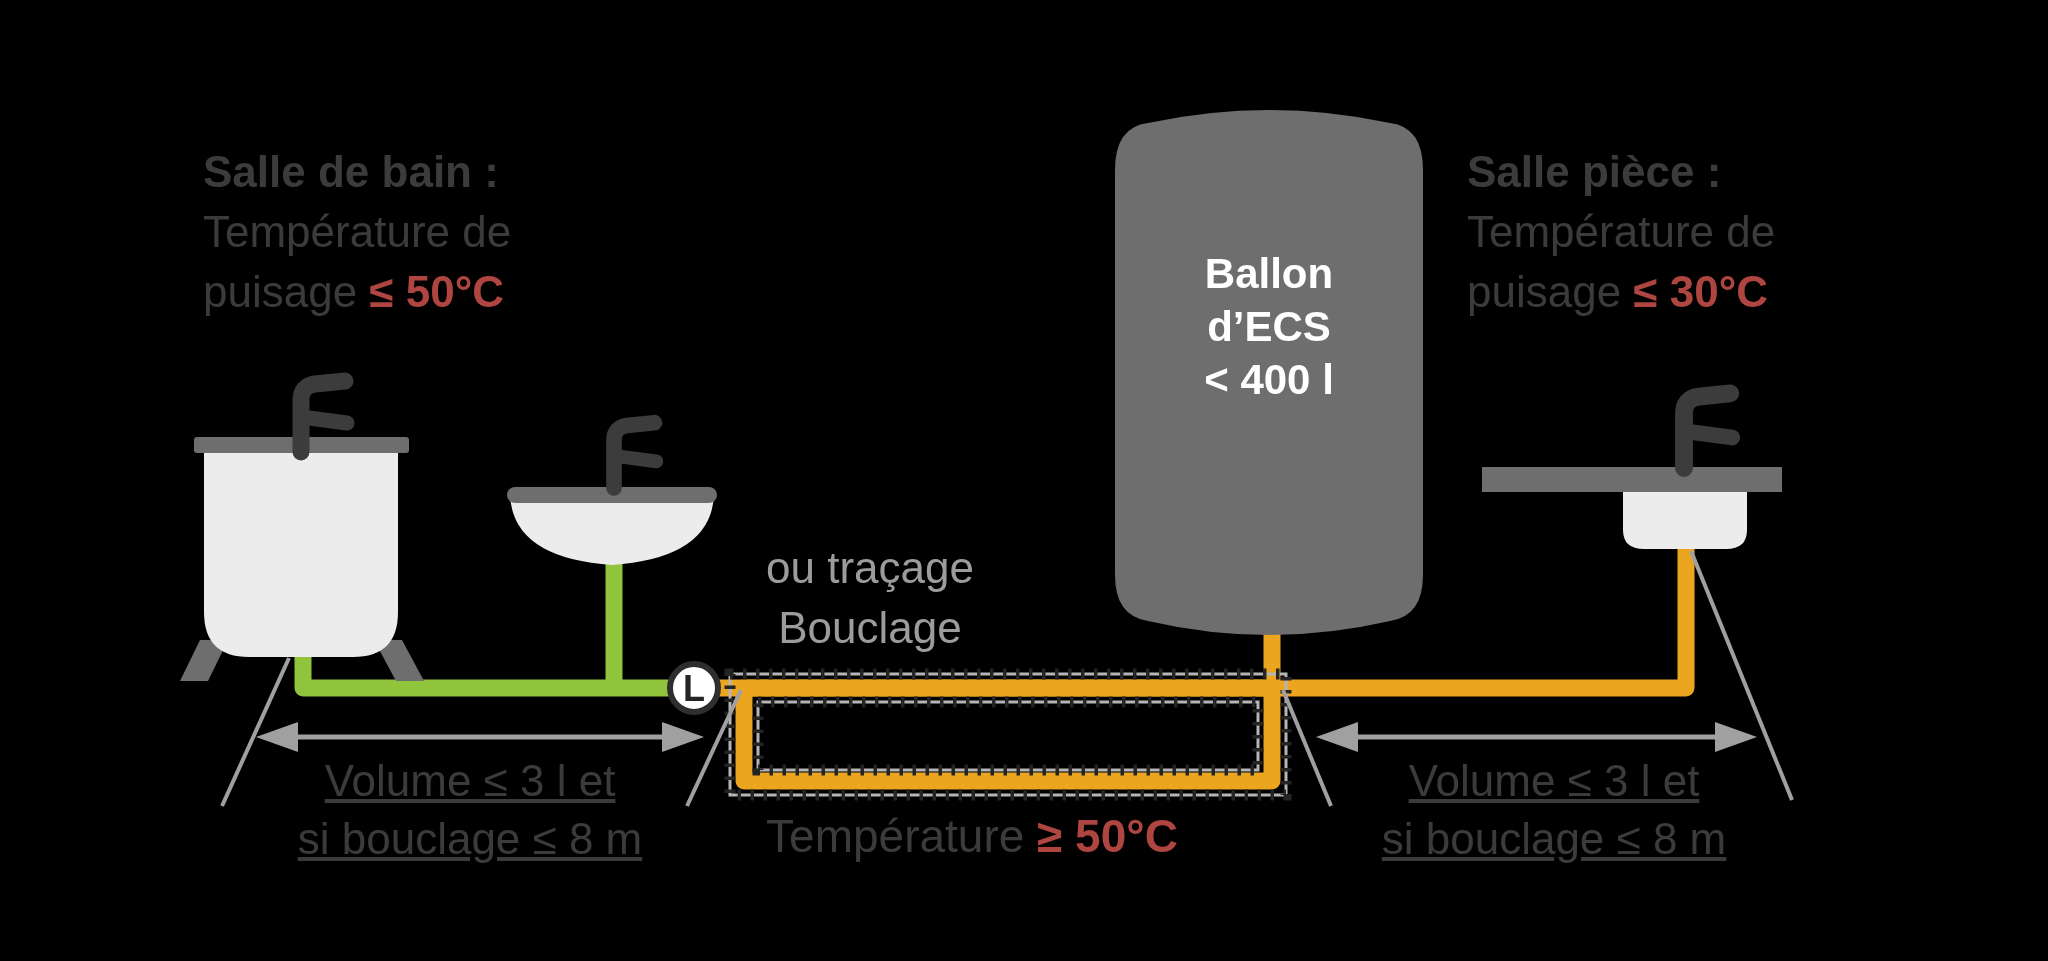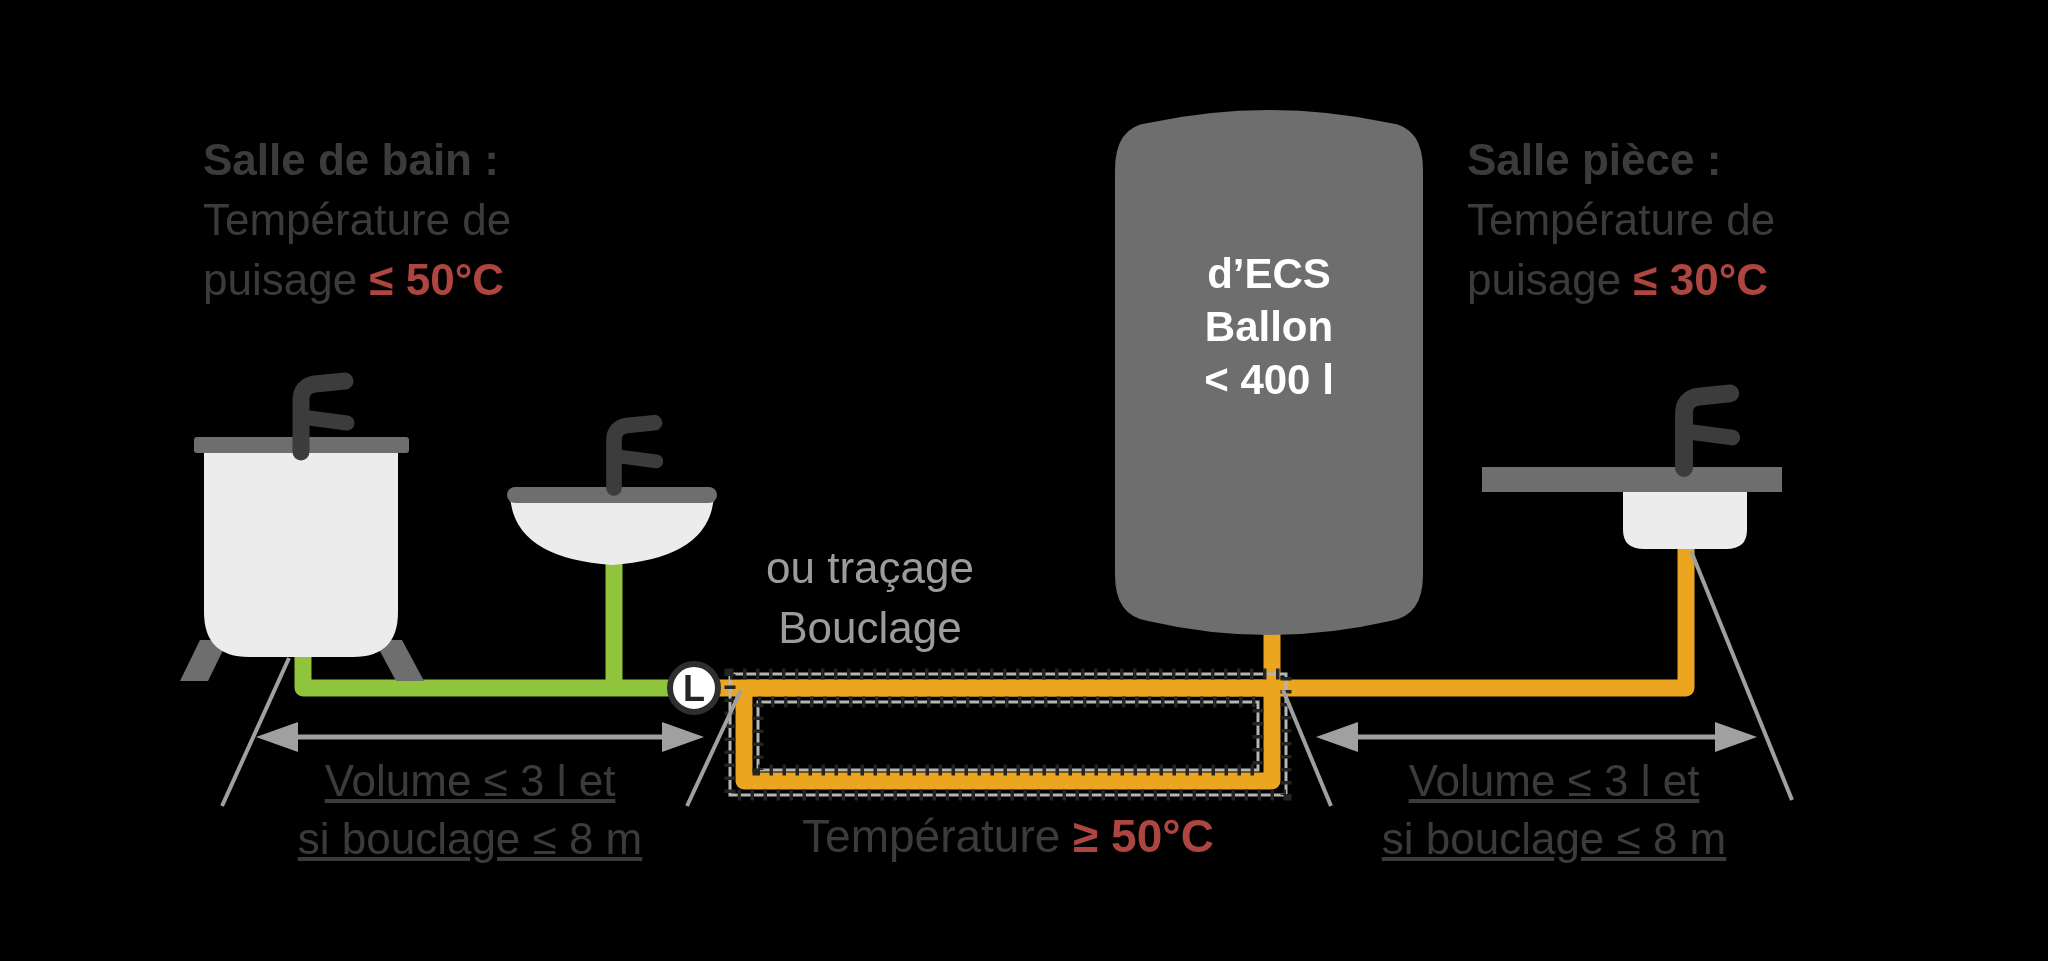--- a/index.html
+++ b/index.html
@@ -17,21 +17,21 @@
     --background:#000000;
   }
   html,body{margin:0;padding:0;background:var(--background);}
   #stage{
     position:relative;width:2048px;height:961px;overflow:hidden;
     background:var(--background);
     font-family:"Liberation Sans", sans-serif;
   }
   #scene{position:absolute;left:0;top:0;}
   .txt{position:absolute;font-size:44px;line-height:60px;color:var(--text-dark);white-space:nowrap;}
-  .bold{font-weight:700;}
+  .bold{font-weight:700;margin-top:12px;}
   .red{color:var(--alert-red);font-weight:700;text-align:center;}
   .center{text-align:center;white-space:normal;}
   #tank-label{color:#FFFFFF;font-weight:700;font-size:42px;line-height:53px;}
   #loop-label{color:var(--text-light);}
   #temp-label{font-size:46px;}
   .dim-text{color:var(--text-dark);text-decoration:underline;}
   
   .green-pipe{fill:none;stroke:var(--pipe-cold-green);stroke-width:17;stroke-linejoin:round;}
   .orange-pipe{fill:none;stroke:var(--pipe-hot-orange);stroke-width:17;stroke-linejoin:round;}
   .thin-gray{fill:none;stroke:var(--thin-line-gray);stroke-width:3;}
@@ -123,31 +123,31 @@
     <div><span>puisage </span><span class="red">≤ 50°C</span></div>
   </div>
 
   <div class="txt" id="right-ann" style="left:1467px;top:130px;">
     <div class="bold">Salle pièce :</div>
     <div>Température de</div>
     <div><span>puisage </span><span class="red">≤ 30°C</span></div>
   </div>
 
   <div class="txt center" id="tank-label" style="left:1119px;top:247px;width:300px;">
+    <div>Ballon</div>
     <div>d’ECS</div>
-    <div>Ballon</div>
     <div>&lt; 400 l</div>
   </div>
 
   <div class="txt center" id="loop-label" style="left:700px;top:538px;width:340px;">
     <div>ou traçage</div>
     <div>Bouclage</div>
   </div>
 
-  <div class="txt center" id="temp-label" style="left:708px;top:806px;width:600px;">
+  <div class="txt center" id="temp-label" style="left:672px;top:806px;width:600px;">
     <span>Température </span><span class="red">≥ 50°C</span>
   </div>
 
   <div class="txt center dim-text" id="dim-left" style="left:212px;top:752px;width:516px;line-height:58px;">
     <div>Volume ≤ 3 l et</div>
     <div>si bouclage ≤ 8 m</div>
   </div>
 
   <div class="txt center dim-text" id="dim-right" style="left:1296px;top:752px;width:516px;line-height:58px;">
     <div>Volume ≤ 3 l et</div>

